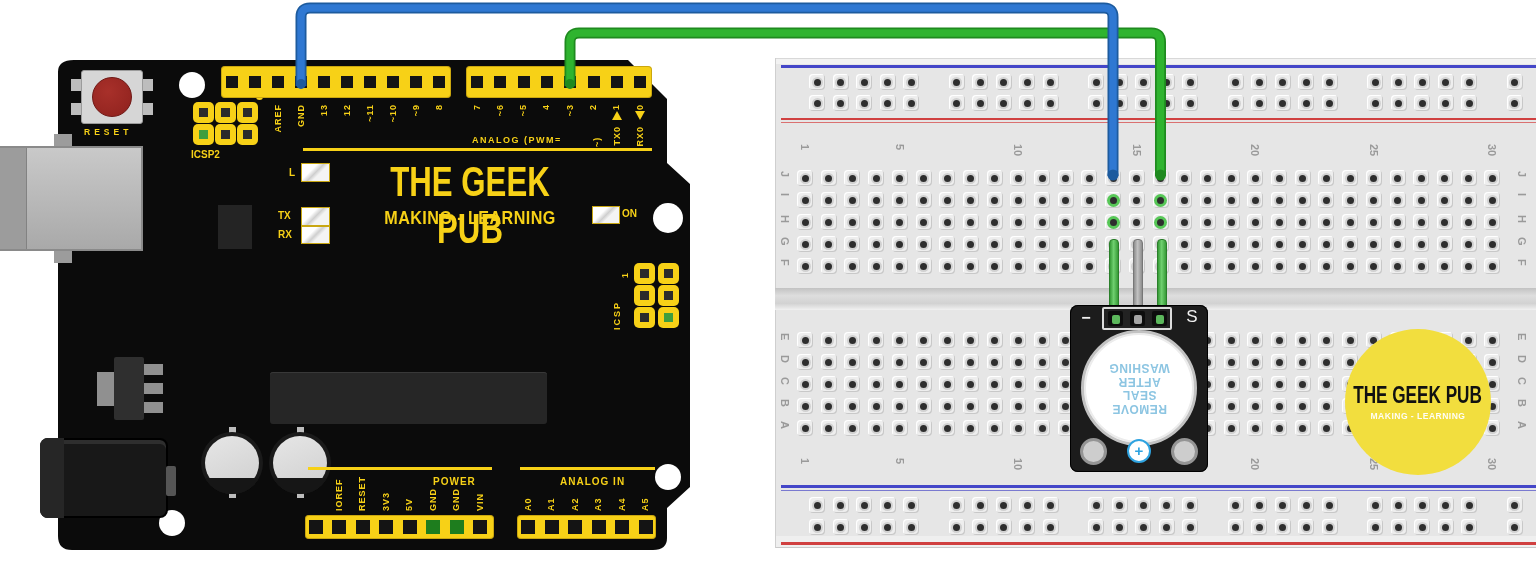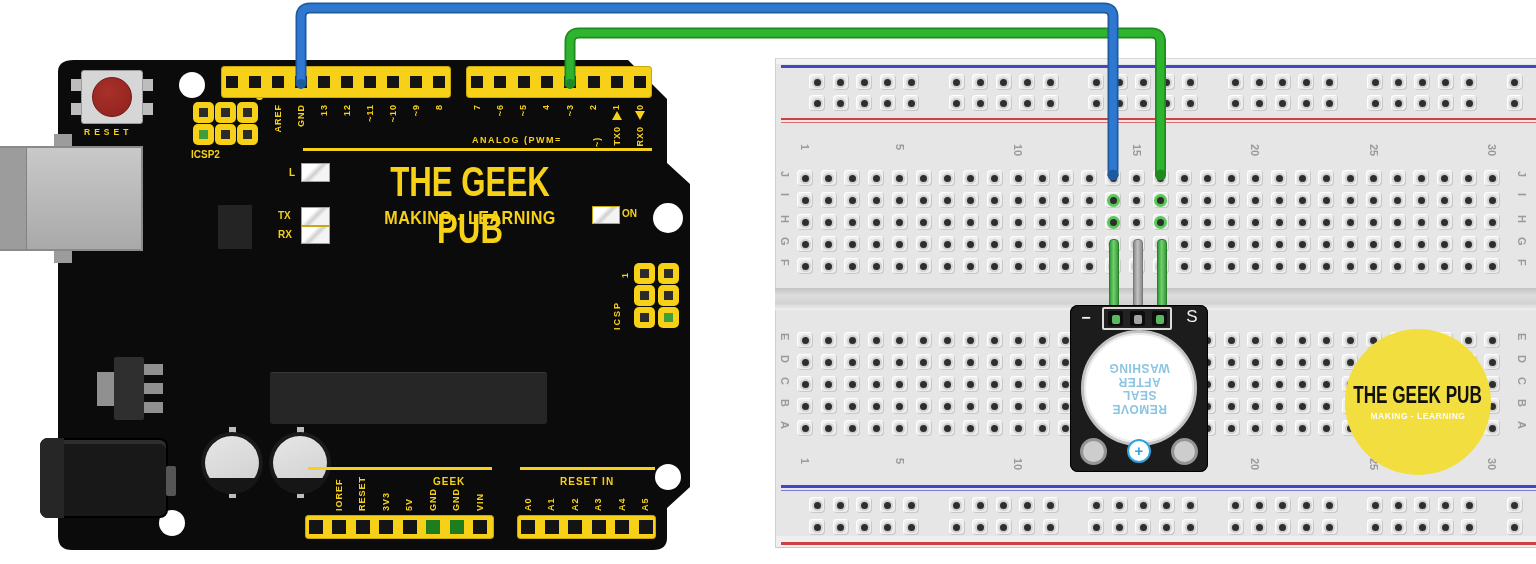--- a/index.html
+++ b/index.html
@@ -1511,23 +1511,23 @@
   <div class="abs" style="left:269px;top:432px;width:62px;height:62px;border-radius:50%;background:#1a1a1a;overflow:hidden;">
     <div class="abs" style="left:4px;top:4px;width:54px;height:54px;border-radius:50%;background:linear-gradient(155deg,#e6e6e6,#cfcfcf);"></div>
     <div class="abs" style="left:0;top:46px;width:62px;height:16px;background:#161616;"></div>
   </div>
 
   <div class="abs" style="left:40px;top:438px;width:128px;height:80px;background:#181818;border:2px solid #000;border-radius:8px;box-sizing:border-box;box-shadow:inset 0 4px 0 #2e2e2e;"></div>
   <div class="abs" style="left:40px;top:438px;width:24px;height:80px;background:#262626;border-radius:8px 0 0 8px;"></div>
   <div class="abs" style="left:166px;top:466px;width:10px;height:30px;background:#555;border-radius:2px;"></div>
 
   <div class="abs" style="left:308px;top:467px;width:184px;height:2.5px;background:#f7d117;"></div>
-  <div class="abs ylabel" style="left:433px;top:476px;font-size:10px;letter-spacing:1px;">GEEK</div>
+  <div class="abs ylabel" style="left:433px;top:476px;font-size:10px;letter-spacing:1px;">POWER</div>
   <div class="abs" style="left:520px;top:467px;width:135px;height:2.5px;background:#f7d117;"></div>
-  <div class="abs ylabel" style="left:560px;top:476px;font-size:10px;letter-spacing:1px;">RESET IN</div>
+  <div class="abs ylabel" style="left:560px;top:476px;font-size:10px;letter-spacing:1px;">ANALOG IN</div>
   <div class="ystrip" style="left:305px;top:515px;width:189px;height:24px;"></div>
   <div class="ystrip" style="left:517px;top:515px;width:139px;height:24px;"></div>
   <div id="bottom-pins" class="abs" style="left:0;top:0;">
       <div class="hpin" style="left: 308.5px; top: 520px; width: 14px; height: 14px;"></div>
       <div class="hpin" style="left: 332px; top: 520px; width: 14px; height: 14px;"></div>
       <div class="vtext" style="left: 333.5px; top: 511px;">IOREF</div>
       <div class="hpin" style="left: 355.5px; top: 520px; width: 14px; height: 14px;"></div>
       <div class="vtext" style="left: 357px; top: 511px;">RESET</div>
       <div class="hpin" style="left: 379px; top: 520px; width: 14px; height: 14px;"></div>
       <div class="vtext" style="left: 380.5px; top: 511px;">3V3</div>

